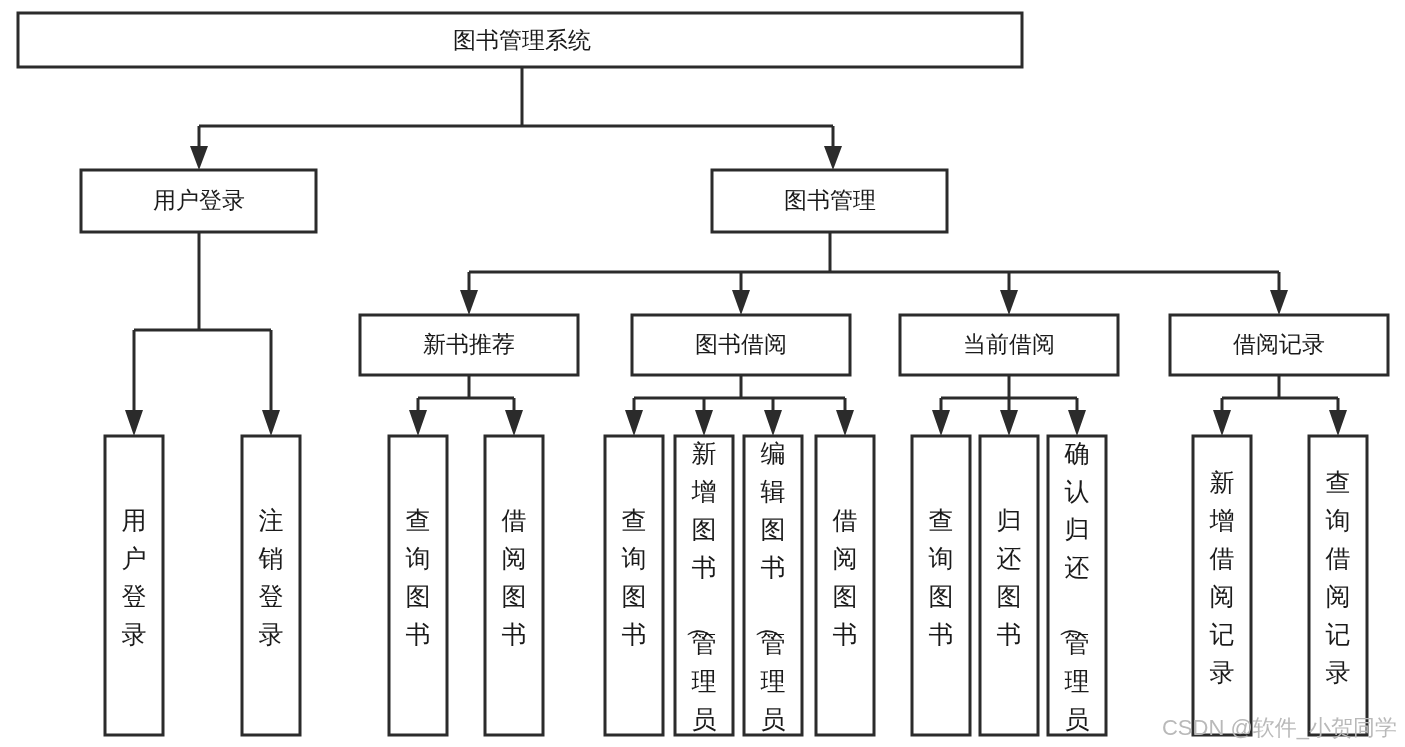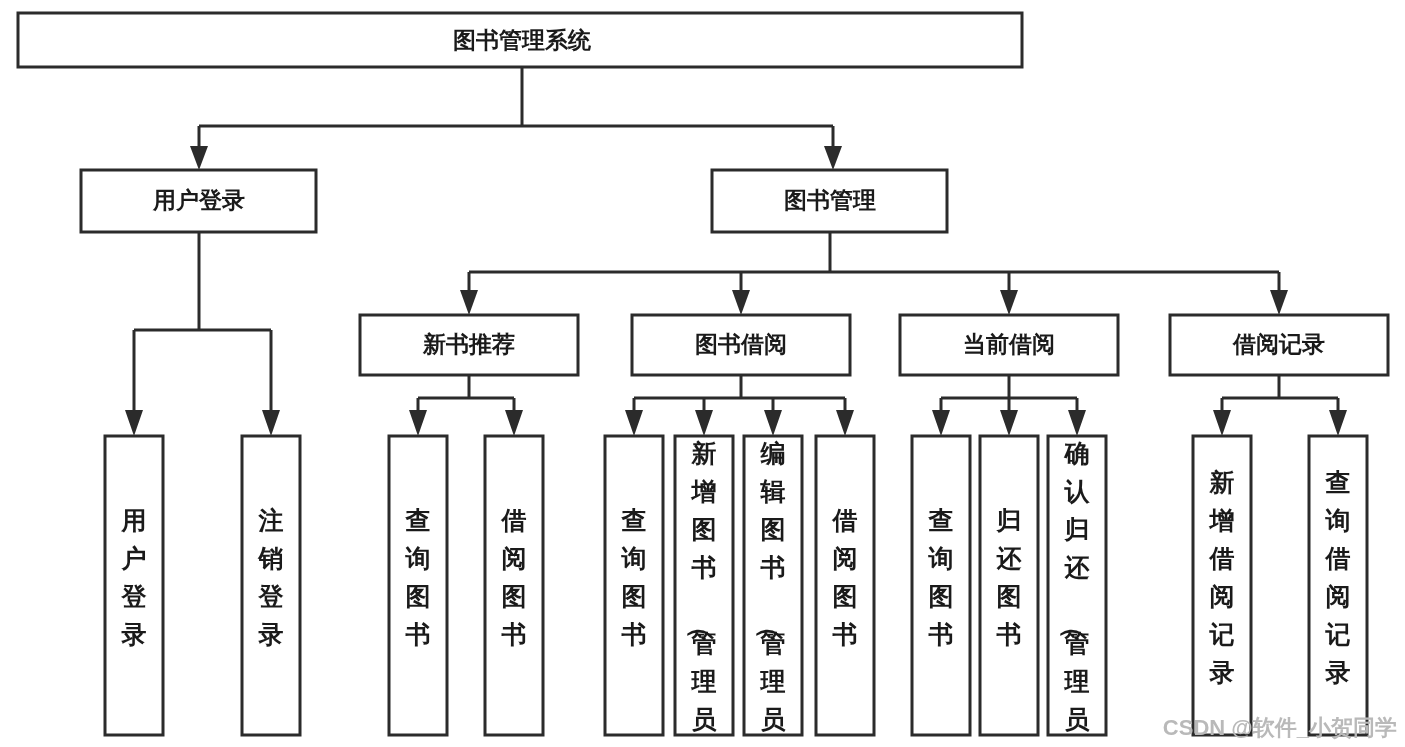--- a/index.html
+++ b/index.html
@@ -12,21 +12,20 @@
     width: 1405px;
     height: 747px;
     font-family: "Liberation Sans", "DejaVu Sans", sans-serif;
     overflow: hidden;
   }
   #diagram-root {
     position: relative;
     width: 1405px;
     height: 747px;
     background: #ffffff;
-    font-weight: bold;
   }
   svg#flow-svg {
     position: absolute;
     left: 0;
     top: 0;
     width: 1405px;
     height: 747px;
   }
   .node-rect {
     fill: #ffffff;

